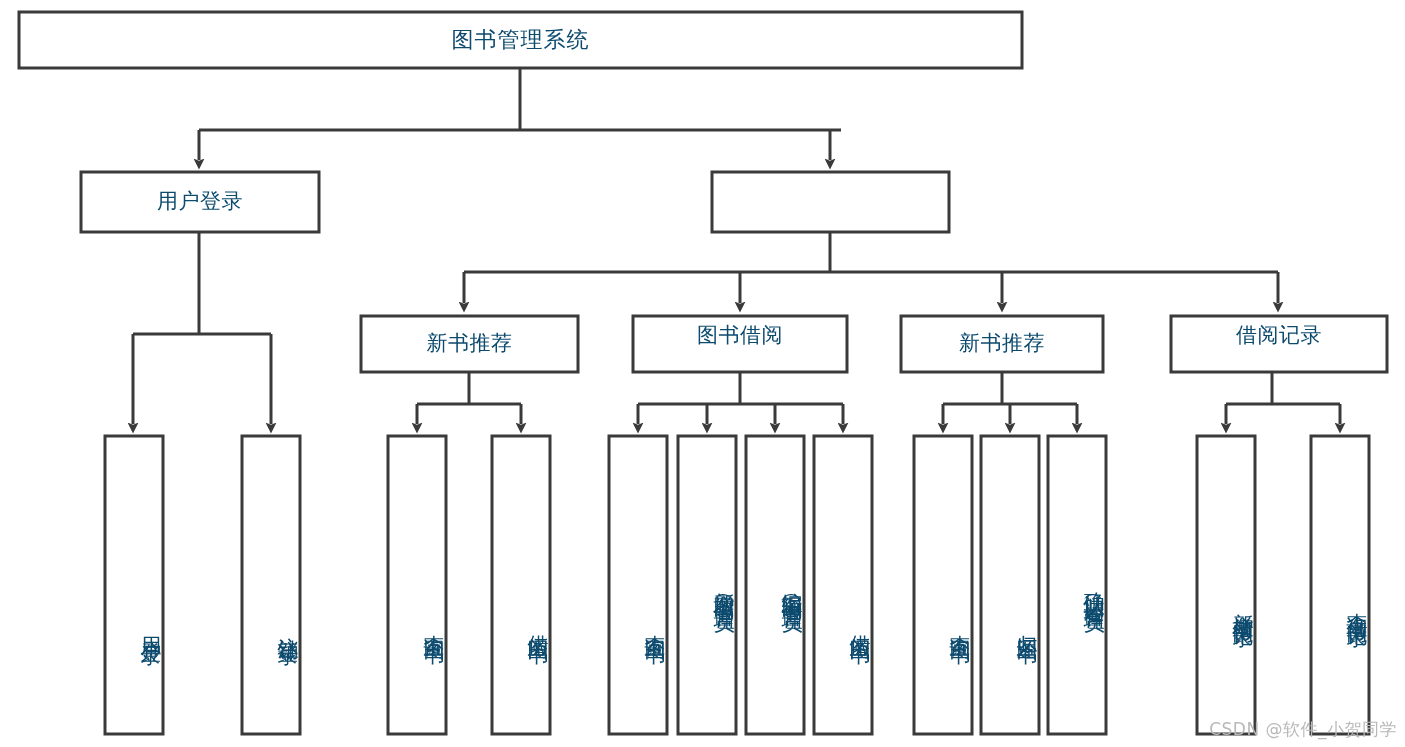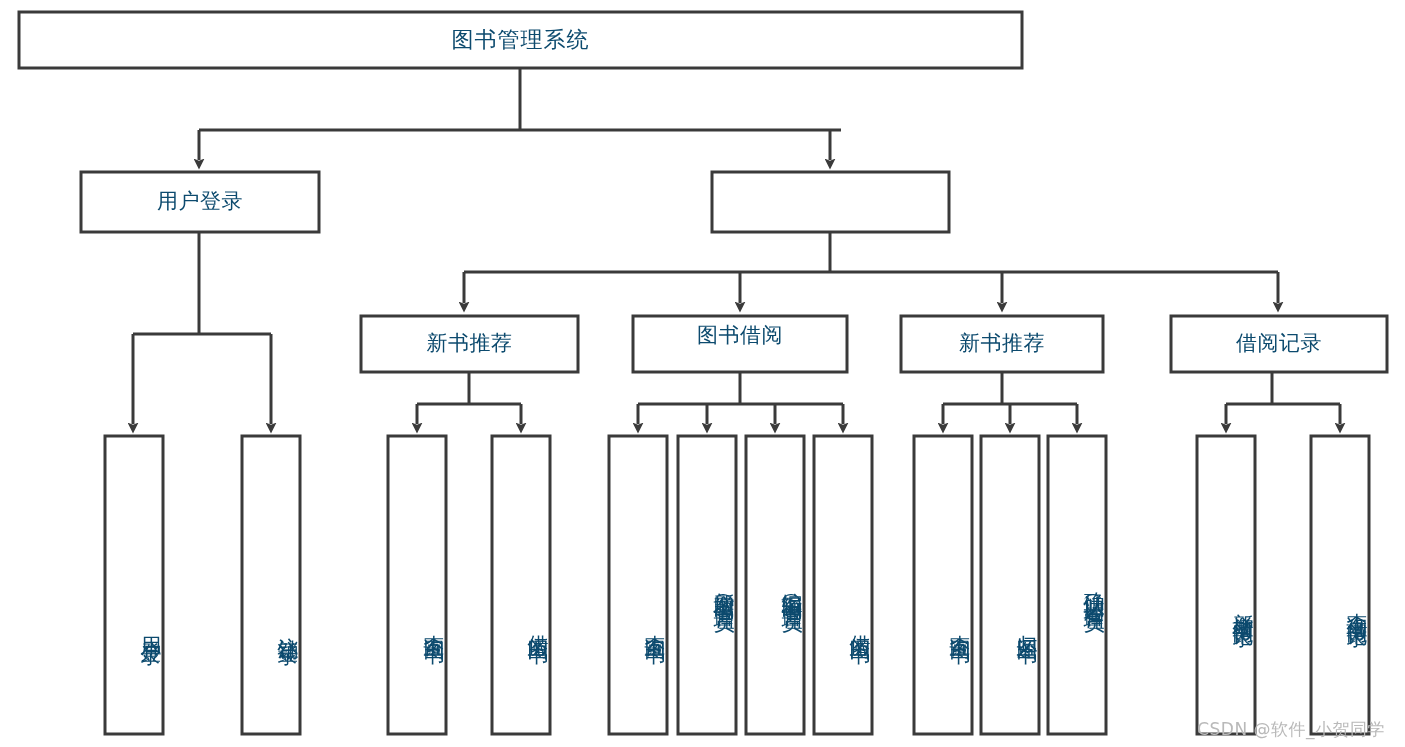--- a/index.html
+++ b/index.html
@@ -67,21 +67,21 @@
     font-size: 21px;
     letter-spacing: 3px;
     line-height: 1.15;
     white-space: nowrap;
     align-items: flex-start;
     justify-content: center;
     padding-top: 6px;
   }
   .watermark {
     position: absolute;
-    right: 20px;
+    right: 8px;
     bottom: 6px;
     font-size: 17px;
     color: #b9b9b9;
     font-family: "DejaVu Sans", "Liberation Sans", sans-serif;
     letter-spacing: 0.5px;
     pointer-events: none;
     white-space: nowrap;
     margin-top: 47px;
   }
 </style>
@@ -180,21 +180,21 @@
     <rect class="node-box" x="1311" y="436" width="58" height="298"></rect>
   </svg>
 
   <div class="node-label label-title" style="left:19px; top:12px; width:1003px; height:56px;">图书管理系统</div>
 
   <div class="node-label label-h" style="left:81px; top:172px; width:238px; height:60px;">用户登录</div>
 
   <div class="node-label label-h" style="left:361px; top:316px; width:217px; height:56px;border-radius:22px;">新书推荐</div>
   <div class="node-label label-h" style="left:633px; top:316px; width:214px; height:40px;">图书借阅</div>
   <div class="node-label label-h" style="left:901px; top:316px; width:202px; height:56px;">新书推荐</div>
-  <div class="node-label label-h" style="left:1171px; top:316px; width:216px; height:56px;border-radius:12px;">借阅记录</div>
+  <div class="node-label label-h" style="left:1171px; top:308px; width:216px; height:56px;border-radius:12px;">借阅记录</div>
 
   <div class="node-label label-v" style="left:105px; top:436px; width:58px; height:298px; padding-top:82px;">用户登录</div>
   <div class="node-label label-v" style="left:242px; top:436px; width:58px; height:298px; padding-top:82px;">注销登录</div>
 
   <div class="node-label label-v" style="left:388px; top:436px; width:58px; height:298px; padding-top:78px;">查询图书</div>
   <div class="node-label label-v" style="left:492px; top:436px; width:58px; height:298px; padding-top:78px;">借阅图书</div>
 
   <div class="node-label label-v" style="left:609px; top:436px; width:58px; height:298px; padding-top:78px;">查询图书</div>
   <div class="node-label label-v" style="left:678px; top:436px; width:58px; height:298px; padding-top:6px;">新增图书（管理员）</div>
   <div class="node-label label-v" style="left:746px; top:436px; width:58px; height:298px; padding-top:6px;">编辑图书（管理员）</div>

